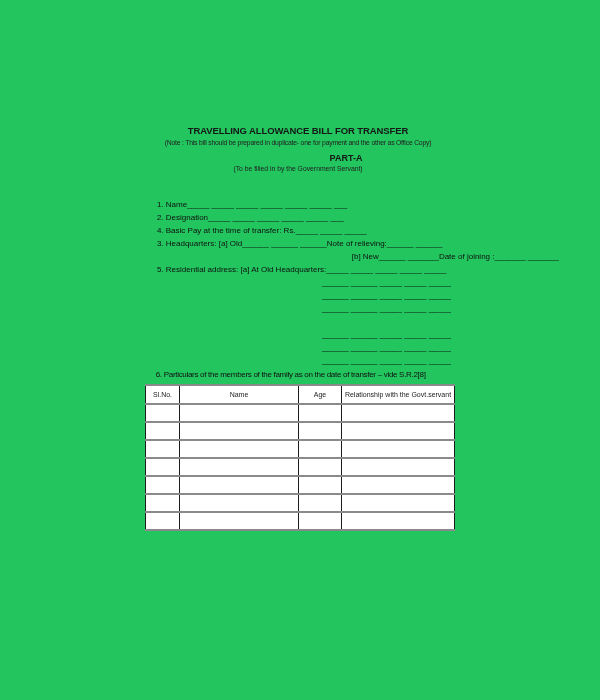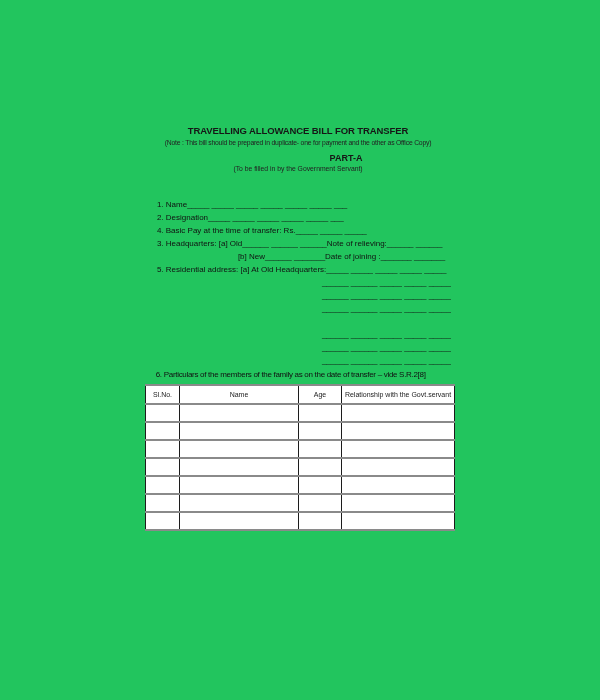--- a/index.html
+++ b/index.html
@@ -12,21 +12,21 @@
   .title   { top:125px; font-size:9.5px; font-weight:bold; letter-spacing:-0.1px; }
   .note    { top:139px; font-size:6.8px; letter-spacing:-0.2px; color:#222; }
   .part    { top:153px; font-size:9px;  font-weight:bold;margin-left:48px; }
   .partsub { top:165px; font-size:6.8px; color:#222; }
 
   .row {
     position:absolute; left:148px; width:330px; height:12px;
     font-size:8px; line-height:10px; white-space:pre; color:#111;
   }
   .row span + span { }
-  .indent-b   { padding-left:81px; }
+  .indent-b   { padding-left:81px;text-align:right; }
   .indent-b2  { padding-left:82px; }
   .indent-cont{ padding-left:165px; }
   .tight { letter-spacing:-0.3px; }
   .blank { letter-spacing:0; }
 
   table.family {
     position:absolute; left:145px; top:384px;
     border-collapse:collapse; table-layout:fixed;
     background:#fff;
   }

